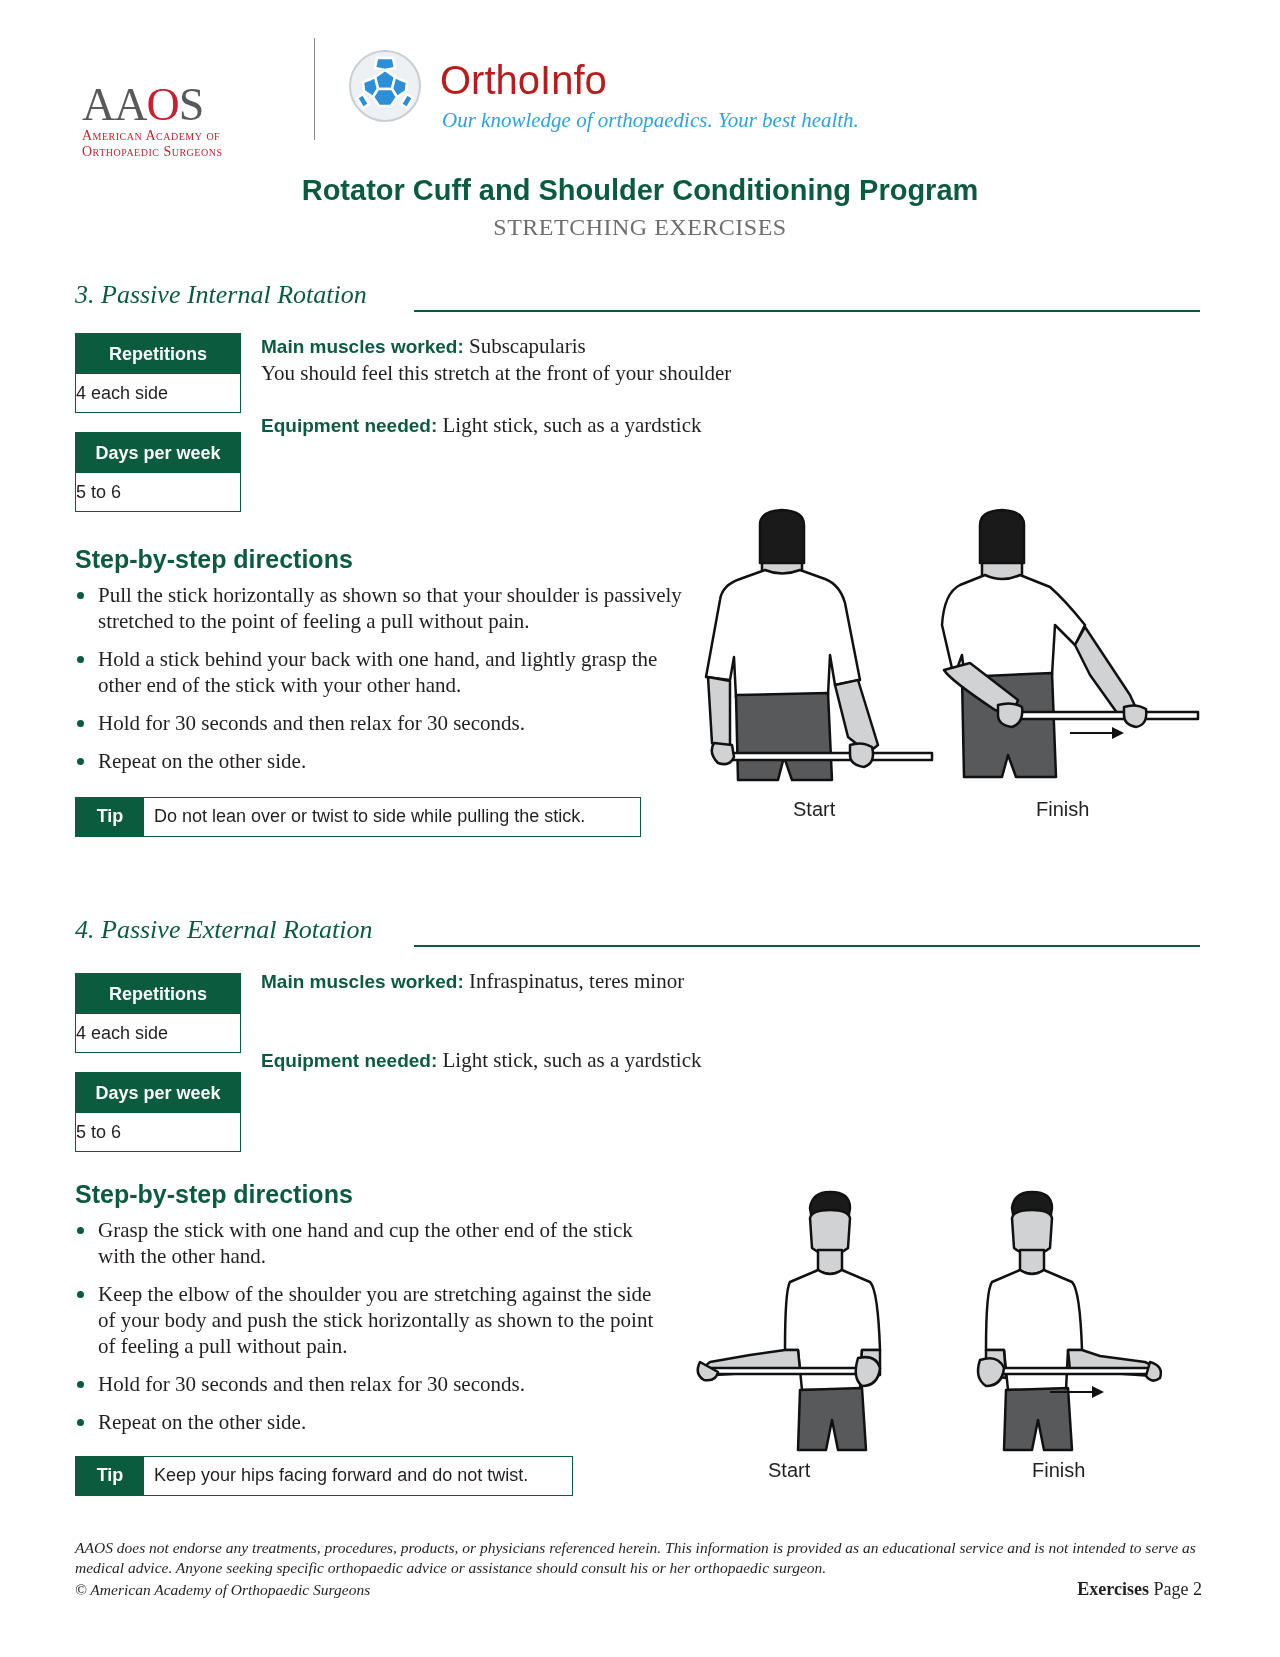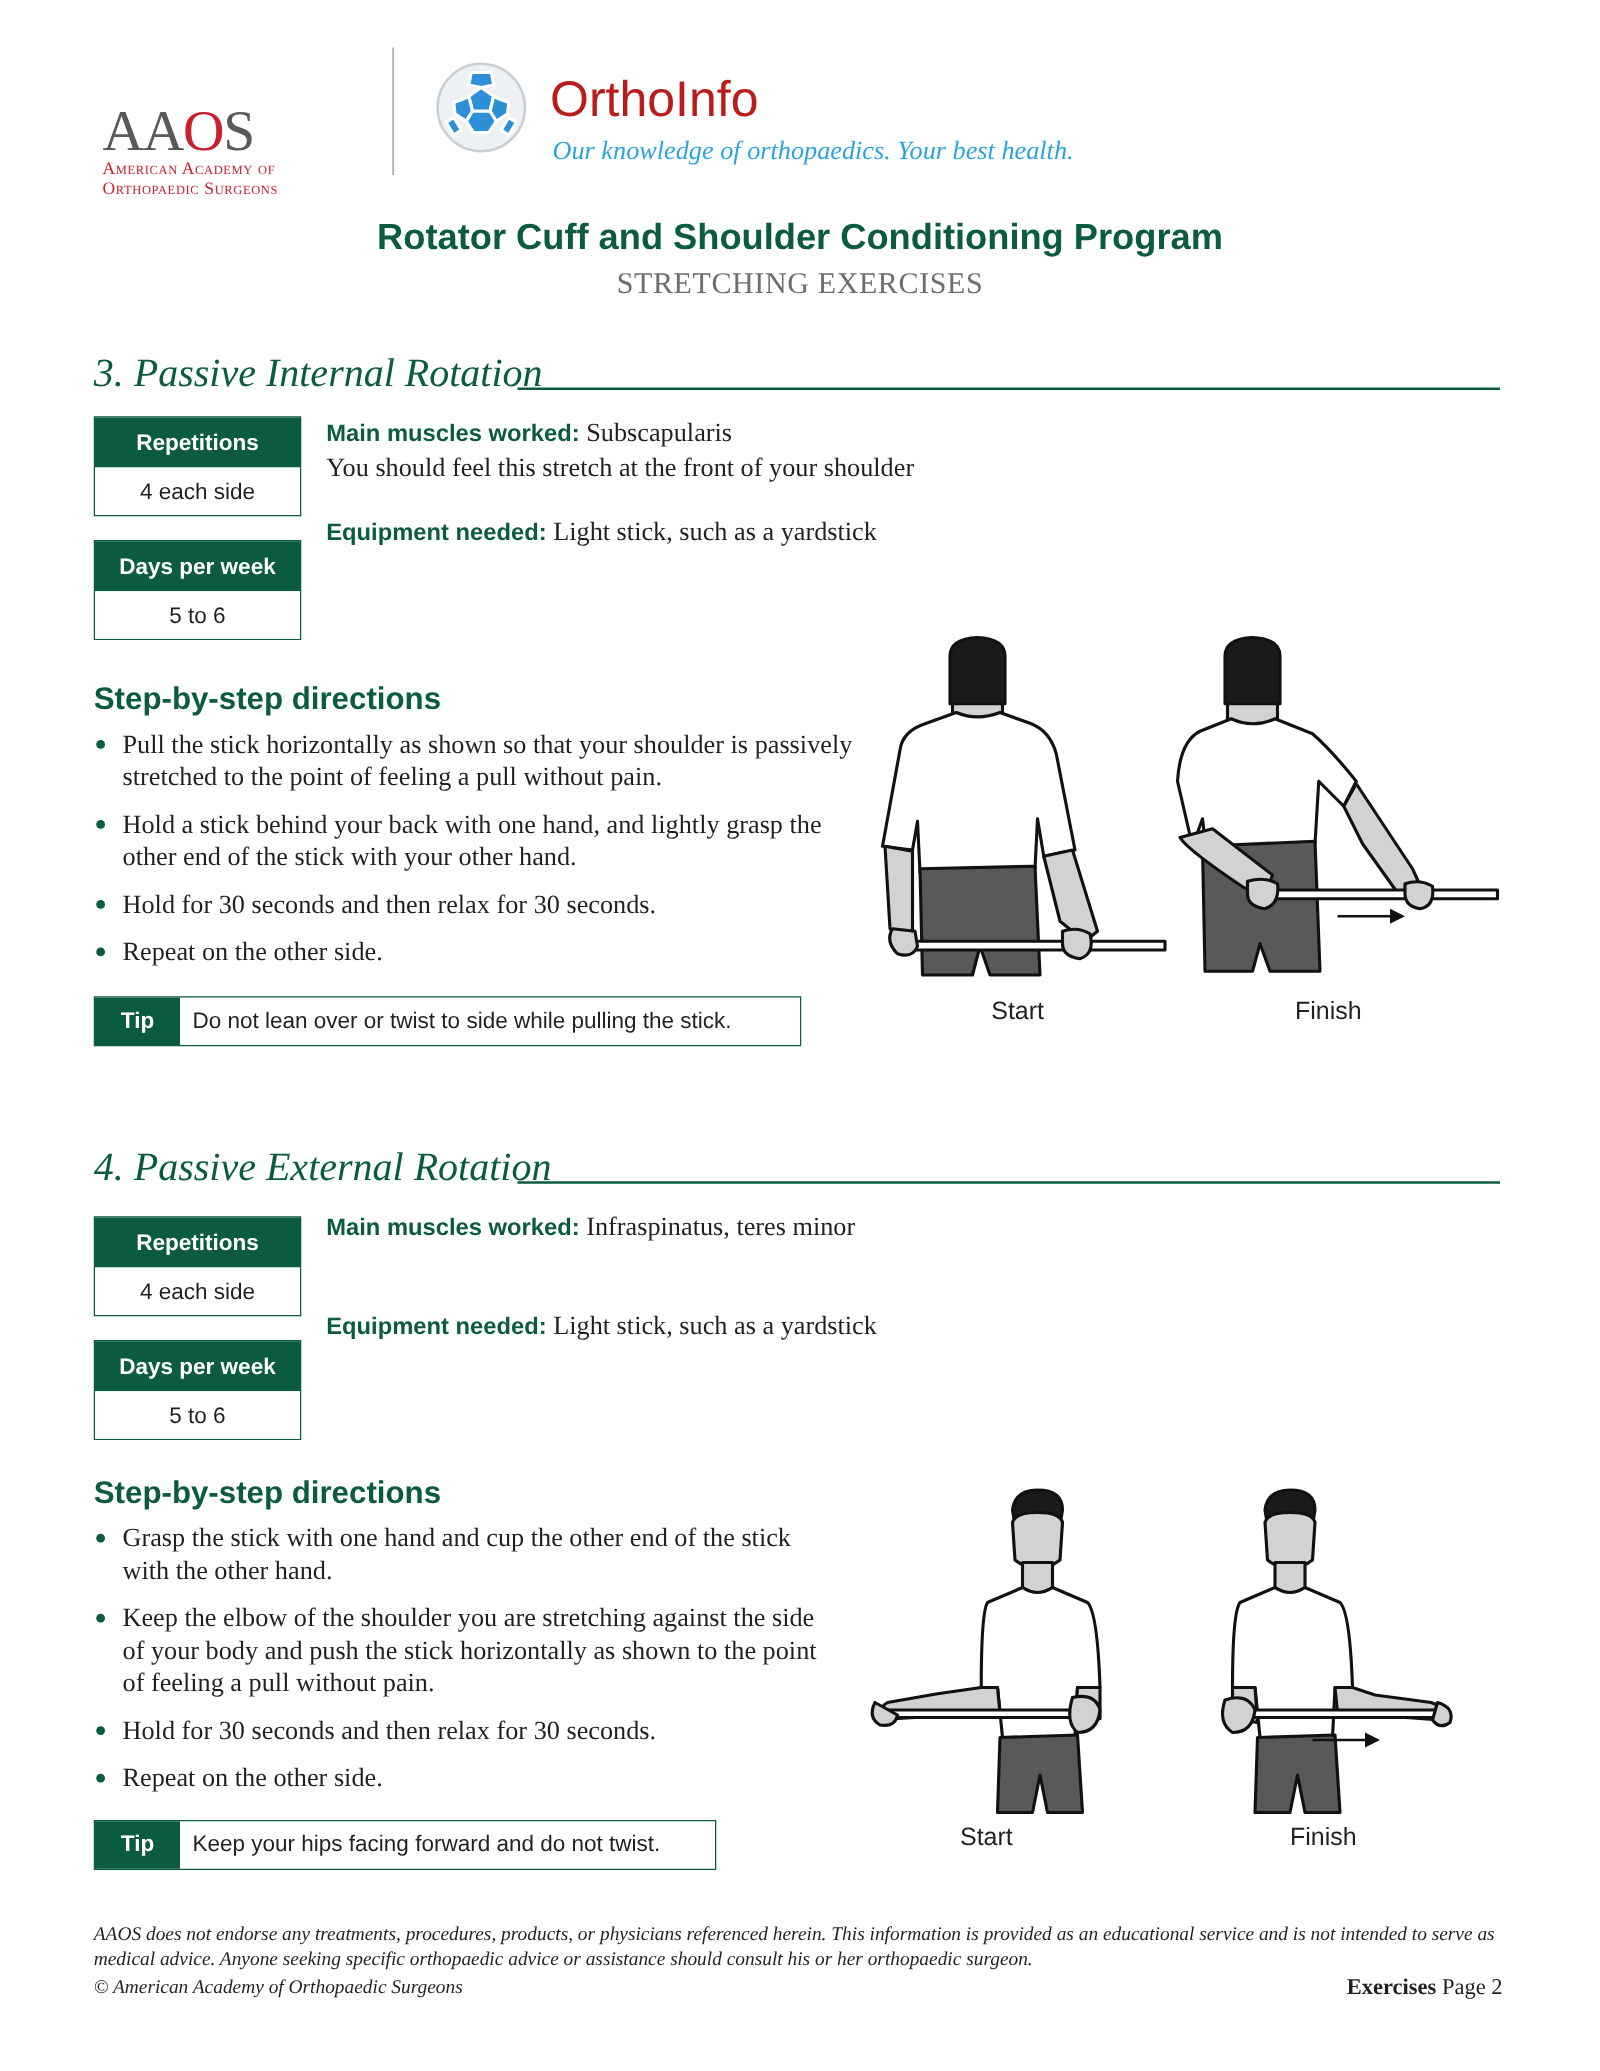--- a/index.html
+++ b/index.html
@@ -11,26 +11,26 @@
   .aaos-letters .o { color: #c8202f; }
   .aaos-sub { font-family: "Liberation Serif", serif; font-size: 14px; color: #c8202f; line-height: 16px; font-variant: small-caps; letter-spacing: 0.5px; }
   .hdr-divider { left: 314px; top: 38px; width: 1px; height: 102px; background: #8a8a8a; }
   .ortho-ball { left: 347px; top: 48px; width: 76px; height: 76px; }
   .ortho-title { left: 440px; top: 58px; font-family: "Liberation Sans", sans-serif; font-size: 40px; color: #b91c1c; line-height: 44px; }
   .ortho-tag { left: 442px; top: 108px; font-family: "Liberation Serif", serif; font-style: italic; font-size: 21px; color: #2ba3dc; }
   
   .doc-title { left: 0; width: 1280px; top: 174px; text-align: center; font-family: "Liberation Sans", sans-serif; font-weight: bold; font-size: 29px; color: #0b5b3f; }
   .doc-subtitle { left: 0; width: 1280px; top: 214px; text-align: center; font-family: Liberation Serif, serif; font-size: 24px; color: #6d6e71; letter-spacing: 0.5px; }
   
-  .sec-head { left: 75px; font-family: "Liberation Serif", serif; font-style: italic; font-size: 32px; color: #0b5b3f; }
+  .sec-head { left: 75px; font-family: "Liberation Serif", serif; font-style: italic; font-size: 26px; color: #0b5b3f; }
   .sec-rule { height: 1.5px; background: #0b5b3f; }
   
   .stat-box { left: 75px; width: 166px; border: 1.5px solid #0b5b3f; box-sizing: border-box; }
   .stat-head { background: #0b5b3f; color: #fff; font-family: "Liberation Sans", sans-serif; font-weight: bold; font-size: 18px; text-align: center; height: 40px; line-height: 40px; }
-  .stat-val { background: #fff; color: #231f20; font-family: "Liberation Sans", sans-serif; font-size: 18px; text-align: center; height: 38px; line-height: 38px; }
+  .stat-val { background: #fff; color: #231f20; font-family: "Liberation Sans", sans-serif; font-size: 18px; height: 38px; line-height: 38px; }
   
   .info { left: 261px; font-size: 21px; line-height: 26px; }
   .info .lbl { font-family: "Liberation Sans", sans-serif; font-weight: bold; font-size: 19px; color: #0b5b3f; }
   
   .steps-head { left: 75px; font-family: "Liberation Sans", sans-serif; font-weight: bold; font-size: 25px; color: #0b5b3f; }
   .steps { left: 75px; margin: 0; padding: 0; list-style: none; font-size: 21px; line-height: 26px; }
   .steps li { position: relative; padding-left: 23px; margin-bottom: 12px; }
   .steps li .bul { position: absolute; left: 2px; top: 10px; width: 7px; height: 7px; border-radius: 50%; background: #0b5b3f; }
   
   .tip { left: 75px; height: 40px; border: 1.5px solid #0b5b3f; box-sizing: border-box; display: flex; }

